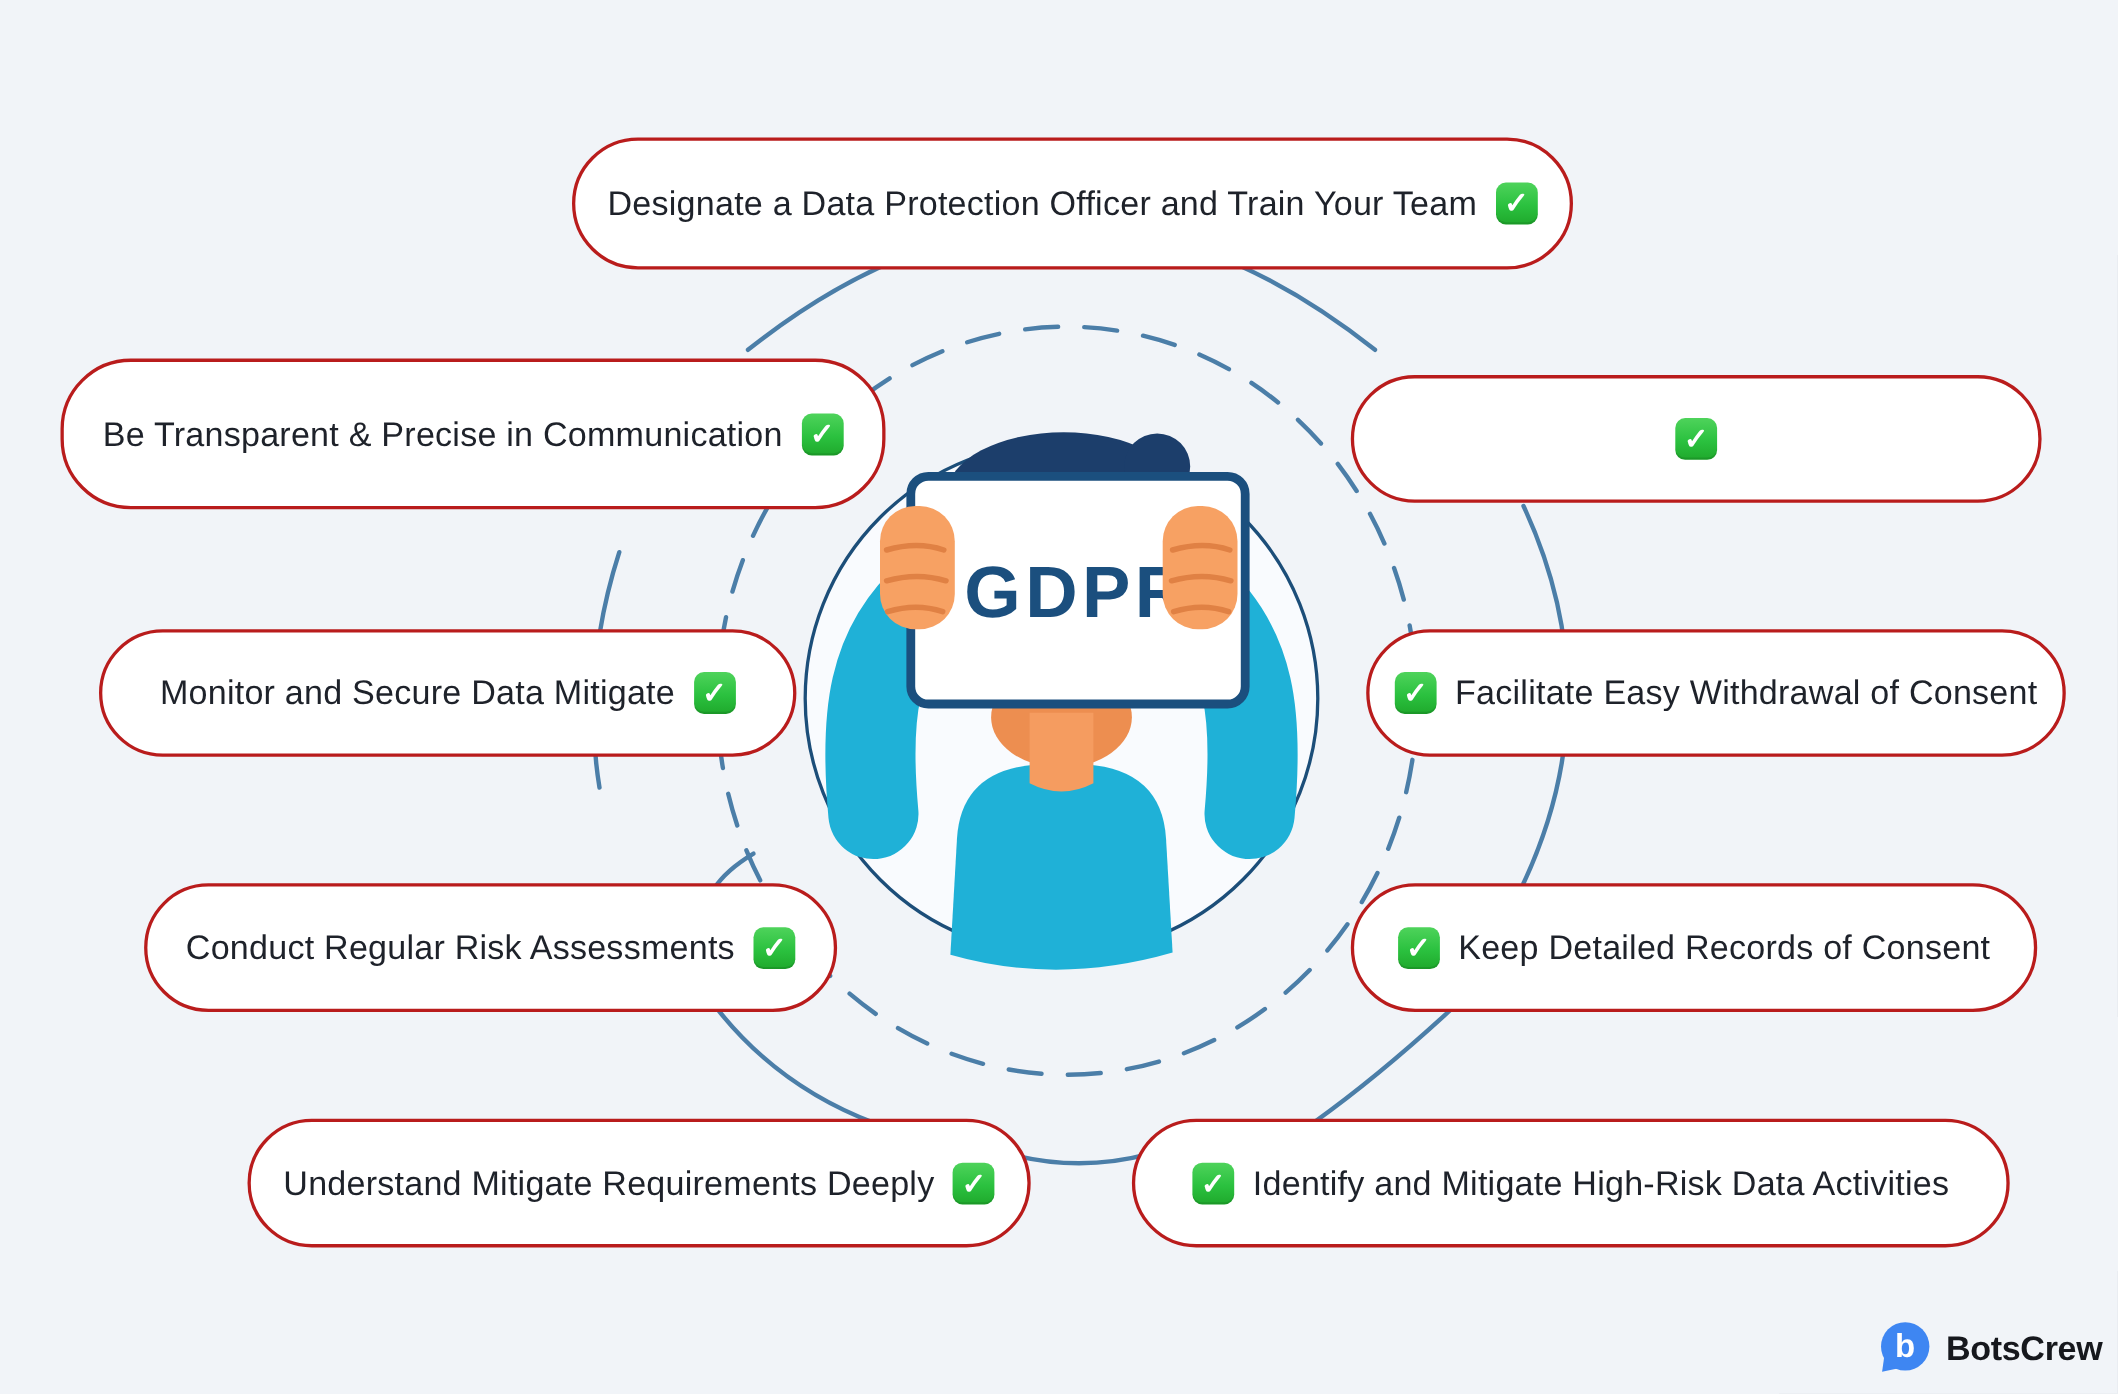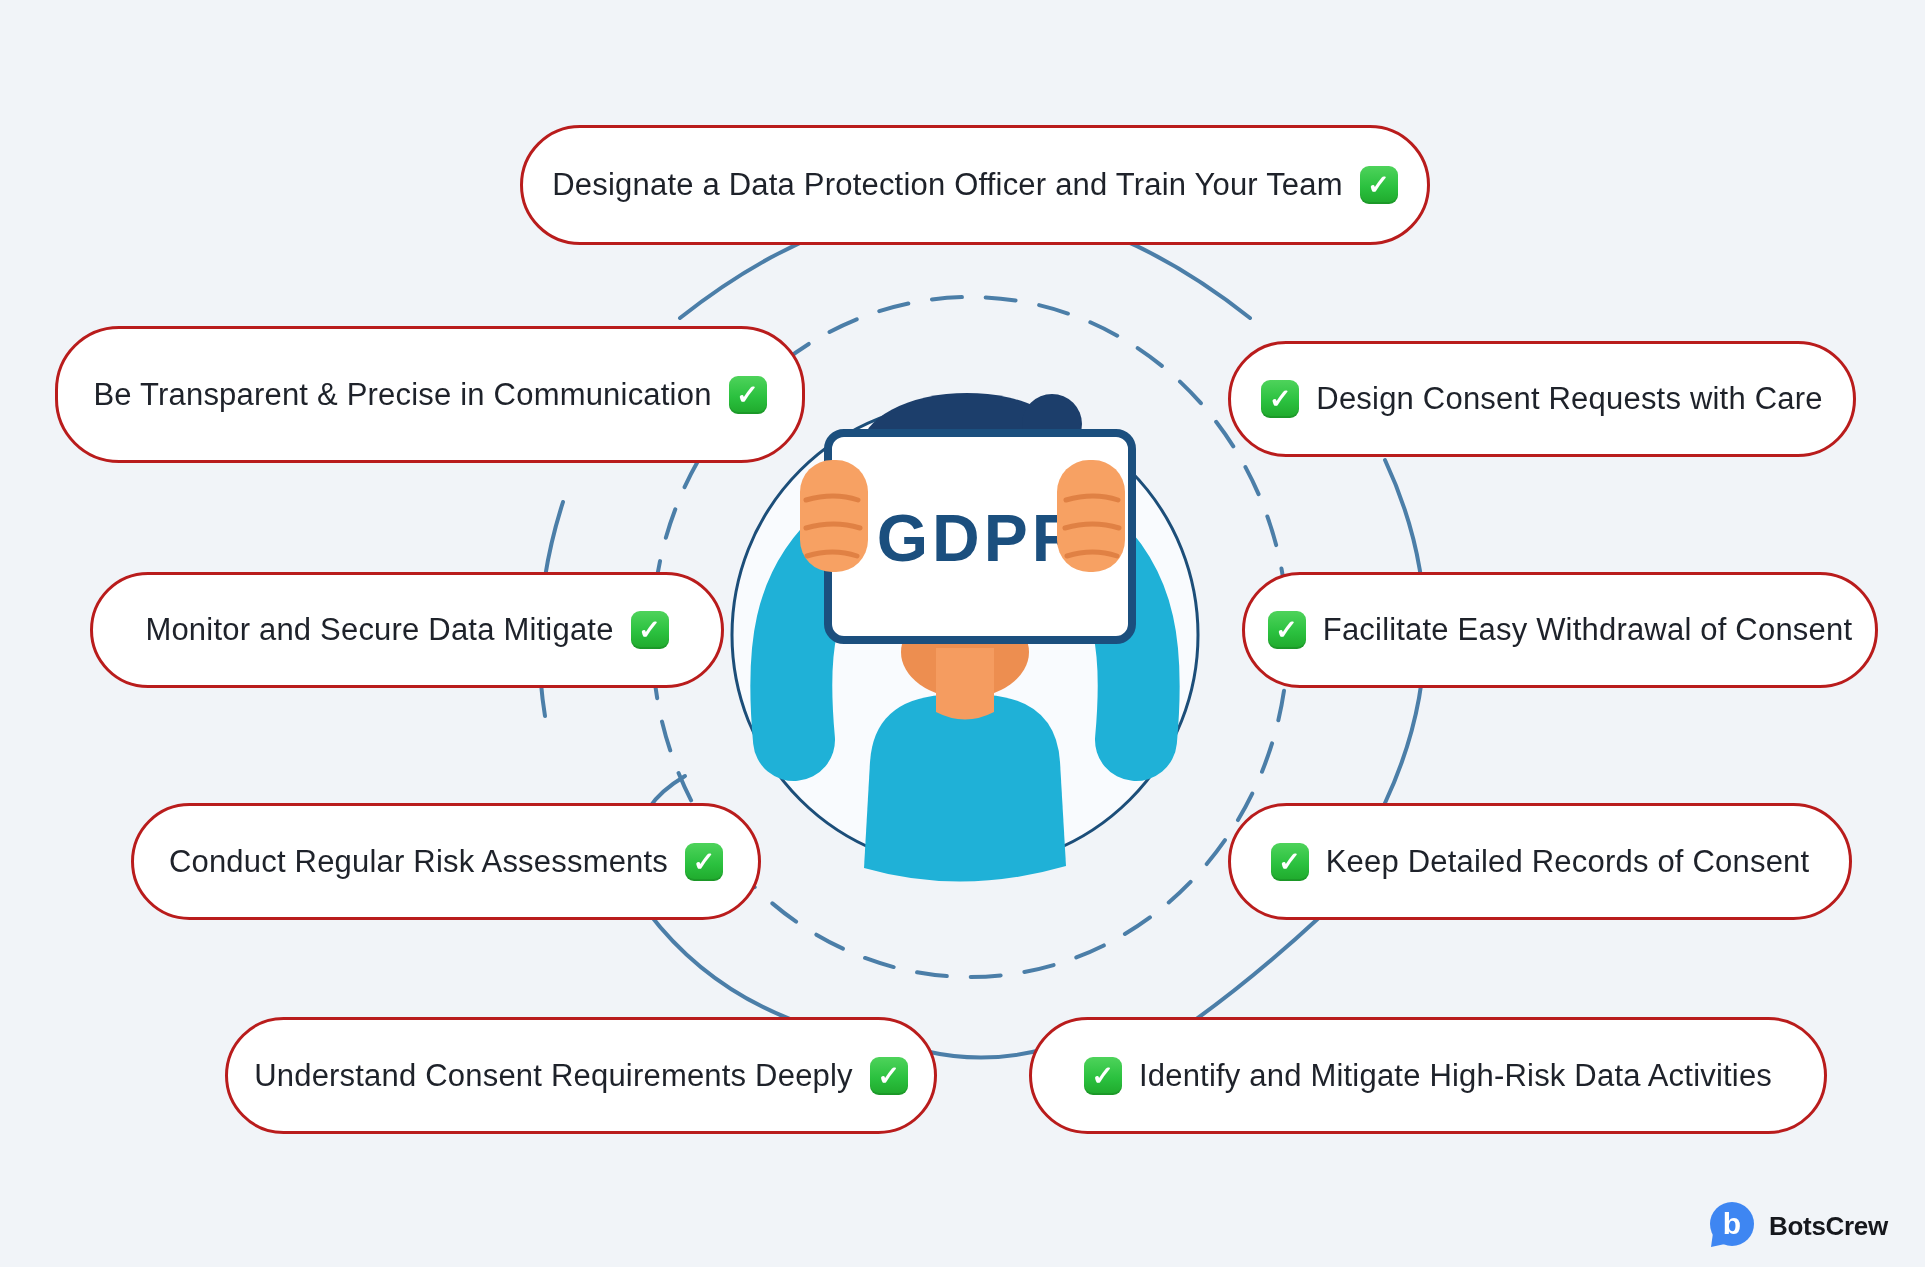--- a/index.html
+++ b/index.html
@@ -37,21 +37,21 @@
     display:flex;align-items:center;justify-content:center;
     font-size:27px;font-weight:bold;
     box-shadow:inset 0 -2px 0 rgba(0,0,0,.10);
   }
   .pill-label{flex:0 0 auto;}
   .logo{
     position:absolute;left:1706px;top:1200px;z-index:3;
     display:flex;align-items:center;gap:13px;height:52px;
   }
   .logo-word{
-    font-weight:bold;font-size:26px;color:#16181D;letter-spacing:-0.3px;
+    font-weight:bold;font-size:31px;color:#16181D;letter-spacing:-0.3px;
   }
 </style>
 </head>
 <body>
 
 <div class="canvas">
 
   <svg class="decor-svg" width="1925" height="1267" viewBox="0 0 1925 1267">
 
     <g fill="none" stroke="#4B7EA8" stroke-width="4" stroke-linecap="round">
@@ -103,21 +103,20 @@
     <span class="check">✓</span>
   </div>
 
   <div class="pill" style="left:55px;top:326px;width:750px;height:137px;">
     <span class="pill-label">Be Transparent &amp; Precise in Communication</span>
     <span class="check">✓</span>
   </div>
 
   <div class="pill" style="left:1228px;top:341px;width:628px;height:116px;">
     <span class="check">✓</span>
-    <span class="pill-label">Design Consent Requests with Care</span>
   </div>
 
   <div class="pill" style="left:90px;top:572px;width:634px;height:116px;">
     <span class="pill-label">Monitor and Secure Data Mitigate</span>
     <span class="check">✓</span>
   </div>
 
   <div class="pill" style="left:1242px;top:572px;width:636px;height:116px;">
     <span class="check">✓</span>
     <span class="pill-label">Facilitate Easy Withdrawal of Consent</span>
@@ -127,21 +126,21 @@
     <span class="pill-label">Conduct Regular Risk Assessments</span>
     <span class="check">✓</span>
   </div>
 
   <div class="pill" style="left:1228px;top:803px;width:624px;height:117px;">
     <span class="check">✓</span>
     <span class="pill-label">Keep Detailed Records of Consent</span>
   </div>
 
   <div class="pill" style="left:225px;top:1017px;width:712px;height:117px;">
-    <span class="pill-label">Understand Consent Requirements Deeply</span>
+    <span class="pill-label">Understand Mitigate Requirements Deeply</span>
     <span class="check">✓</span>
   </div>
 
   <div class="pill" style="left:1029px;top:1017px;width:798px;height:117px;">
     <span class="check">✓</span>
     <span class="pill-label">Identify and Mitigate High-Risk Data Activities</span>
   </div>
 
   <div class="logo">
     <svg width="50" height="52" viewBox="0 0 50 52">

